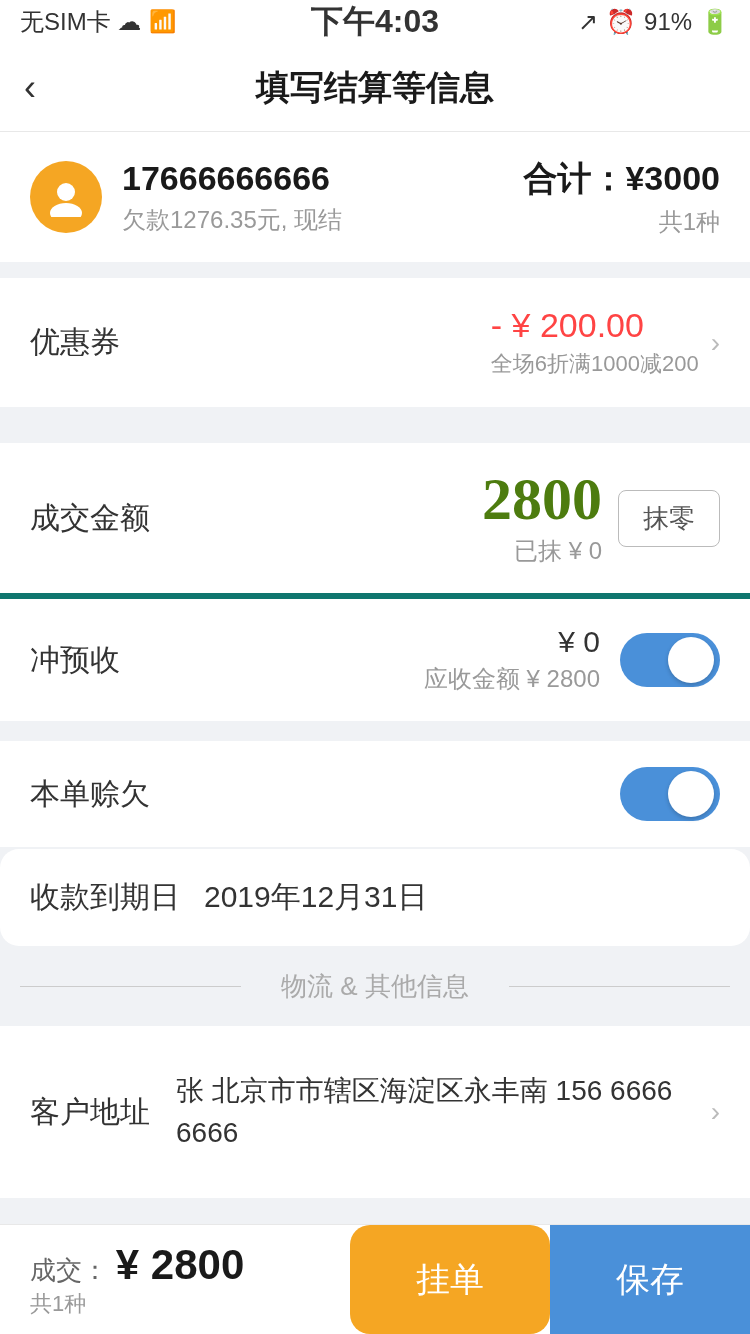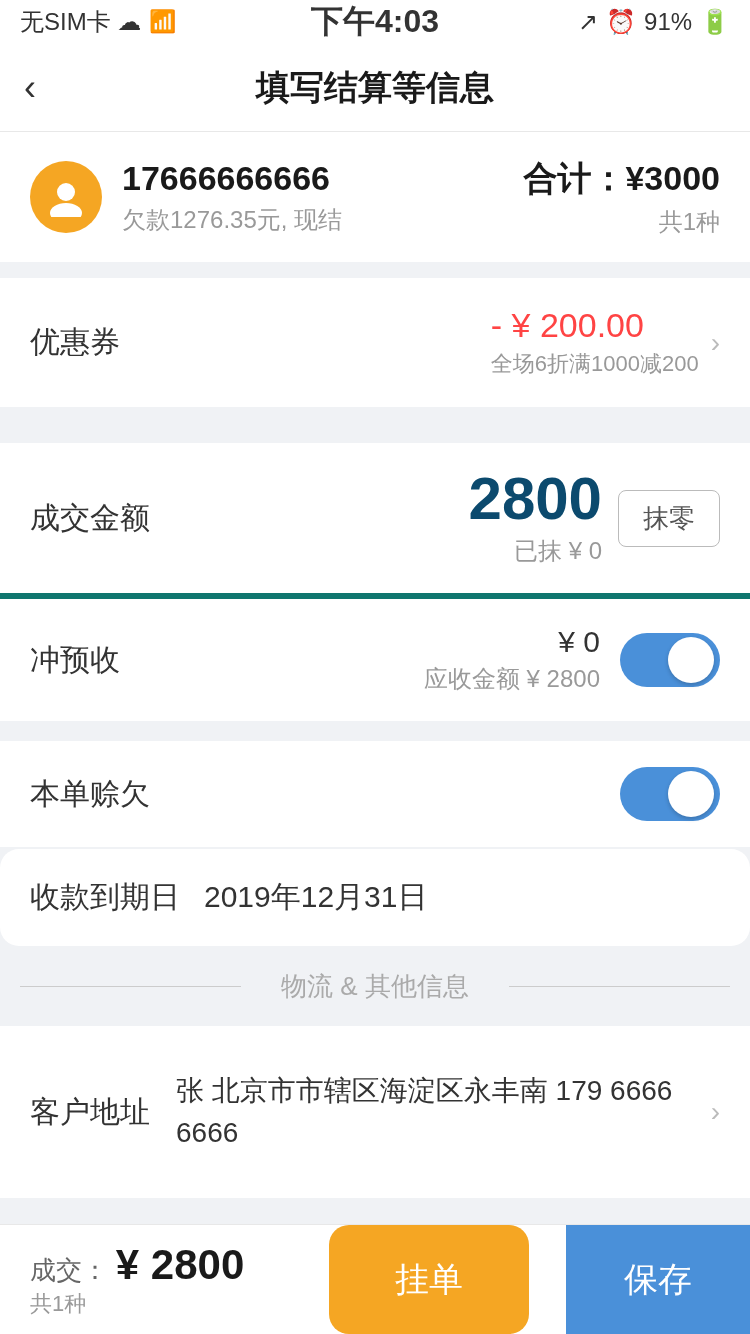--- a/index.html
+++ b/index.html
@@ -192,22 +192,23 @@
 
     .form-value-group {
       display: flex;
       align-items: center;
       gap: 16px;
     }
 
     .amount-big {
       font-size: 60px;
       font-weight: 600;
-      color: #0c4a6e;
+      color: #4d7c0f;
       line-height: 1;
+      font-family: Liberation Serif, serif;
     }
 
     .round-btn {
       border: 1px solid #bbb;
       border-radius: 8px;
       padding: 10px 24px;
       font-size: 26px;
       color: #555;
       background: #fff;
       cursor: pointer;
@@ -382,31 +383,30 @@
       display: flex;
       align-items: center;
       justify-content: center;
       font-size: 34px;
       color: #fff;
       font-weight: 500;
       cursor: pointer;
       border-radius: 20px;
     }
     .btn-save {
-      width: 184px;
+      width: 200px;
       height: 100%;
       background: #4a90d9;
       display: flex;
       align-items: center;
       justify-content: center;
       font-size: 34px;
       color: #fff;
       font-weight: 500;
       cursor: pointer;
-      margin-left: 37px;
     }
 
     .row-right-col {
       display: flex;
       flex-direction: column;
       align-items: flex-end;
     }
   </style>
 </head>
 <body>
@@ -508,21 +508,21 @@
   </div>
 
   <div class="logistics-divider">
     <div class="logistics-line"></div>
     <span class="logistics-text">物流 &amp; 其他信息</span>
     <div class="logistics-line"></div>
   </div>
 
   <div class="address-section">
     <span class="address-label">客户地址</span>
-    <span class="address-value">张 北京市市辖区海淀区永丰南 179 6666 6666</span>
+    <span class="address-value">张 北京市市辖区海淀区永丰南 156 6666 6666</span>
     <span class="chevron-right">›</span>
   </div>
 
   <div class="bottom-gray"></div>
 
 </div>
 
 <div class="bottom-bar">
   <div class="bottom-summary">
     <div>

